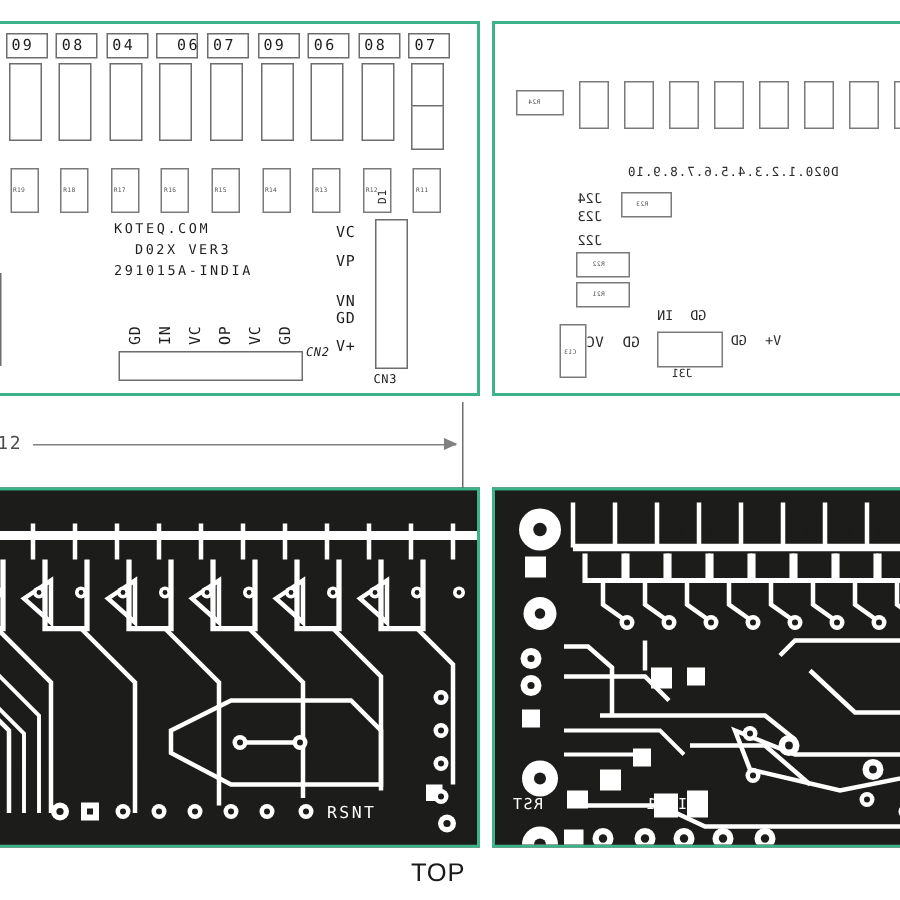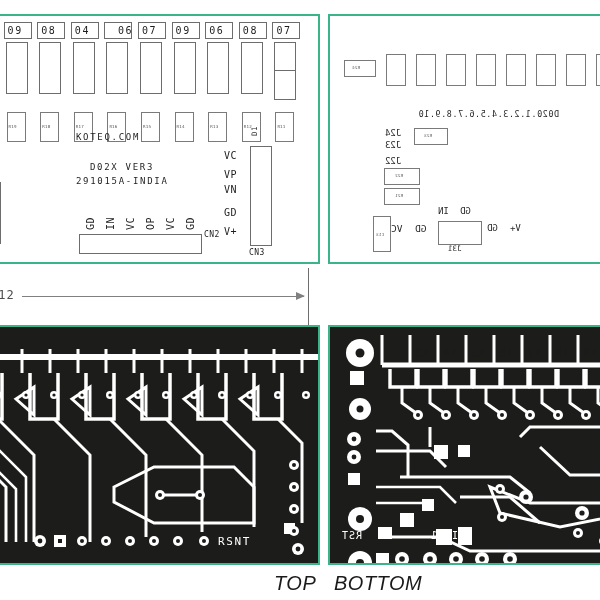--- a/index.html
+++ b/index.html
@@ -30,21 +30,21 @@
   .copper{background:#1c1c1a;}
   .copper svg{display:block;}
 
   
   .dimline{position:absolute;height:0;border-top:1.6px solid #808080;}
   .dimtext{position:absolute;font-family:"DejaVu Sans Mono", monospace;font-size:12px;color:#4d4d4d;letter-spacing:1px;}
   .extline{position:absolute;width:0;border-left:1.4px solid #6e6e6e;}
   .arrowhead{position:absolute;width:0;height:0;border-top:4px solid transparent;border-bottom:4px solid transparent;border-left:9px solid #808080;}
 
   
-  .caption{position:absolute;font-family:"Liberation Sans", sans-serif;font-size:20px;color:#1a1a1a;letter-spacing:.5px;font-style:italic;}
+  .caption{position:absolute;font-family:"Liberation Sans", sans-serif;font-size:17px;color:#1a1a1a;letter-spacing:.5px;}
 </style>
 </head>
 <body>
 
 <div class="stage">
 
   <div class="panel silk" style="left:-48px;top:14px;width:368px;height:250px;">
 
     <div id="tl-pads">
         <div class="box" style="left: 49.6px; top: 6px; width: 28px; height: 17px;"></div>
@@ -90,43 +90,43 @@
         <div class="box" style="left: 318.4px; top: 6px; width: 28px; height: 17px;"></div>
         <div class="lbl num" style="left: 322.4px; top: 9px;">07</div>
         <div class="box" style="left: 320.4px; top: 26px; width: 22px; height: 58px;"></div>
         <div class="box" style="left: 320.4px; top: 26px; width: 22px; height: 29px;"></div>
         <div class="boxthin" style="left: 321.4px; top: 96px; width: 19px; height: 30px;"></div>
         <div class="lbl tiny" style="left: 323.4px; top: 108px;">R11</div>
       </div>
 
     <div class="box" style="left:-38px;top:166px;width:85px;height:62px;"></div>
 
-    <div class="brand" style="left:122px;top:116px;">KOTEQ.COM</div>
+    <div class="brand" style="left:122px;top:132px;">KOTEQ.COM</div>
     <div class="brand" style="left:136px;top:146px;">D02X  VER3</div>
     <div class="brand" style="left:122px;top:160px;">291015A-INDIA</div>
 
     <div class="lbl num" style="left:296px;top:120px;font-size:7.5px;letter-spacing:.5px;transform:rotate(-90deg);transform-origin:0 0;">D1</div>
 
     <div class="box" style="left:125px;top:218px;width:123px;height:20px;"></div>
-    <div class="lbl" style="left:250px;top:214px;font-size:8px;letter-spacing:.4px;color:#1d1d1d;">CN2</div>
+    <div class="lbl" style="left:250px;top:214px;font-size:8px;letter-spacing:.4px;color:#1d1d1d;font-style:italic;">CN2</div>
     <div id="cn2-pins">
         <div class="lbl" style="left: 131px; top: 214px; font-size: 10px; letter-spacing: 0.5px; color: rgb(29, 29, 29); transform: rotate(-90deg); transform-origin: 0px 0px;">GD</div>
         <div class="lbl" style="left: 151px; top: 214px; font-size: 10px; letter-spacing: 0.5px; color: rgb(29, 29, 29); transform: rotate(-90deg); transform-origin: 0px 0px;">IN</div>
         <div class="lbl" style="left: 171px; top: 214px; font-size: 10px; letter-spacing: 0.5px; color: rgb(29, 29, 29); transform: rotate(-90deg); transform-origin: 0px 0px;">VC</div>
         <div class="lbl" style="left: 191px; top: 214px; font-size: 10px; letter-spacing: 0.5px; color: rgb(29, 29, 29); transform: rotate(-90deg); transform-origin: 0px 0px;">OP</div>
         <div class="lbl" style="left: 211px; top: 214px; font-size: 10px; letter-spacing: 0.5px; color: rgb(29, 29, 29); transform: rotate(-90deg); transform-origin: 0px 0px;">VC</div>
         <div class="lbl" style="left: 231px; top: 214px; font-size: 10px; letter-spacing: 0.5px; color: rgb(29, 29, 29); transform: rotate(-90deg); transform-origin: 0px 0px;">GD</div>
       </div>
 
     <div class="box" style="left:296px;top:130px;width:22px;height:100px;"></div>
     <div class="lbl" style="left:295px;top:232px;font-size:8px;letter-spacing:.4px;color:#1d1d1d;">CN3</div>
     <div id="cn3-pins">
         <div class="lbl" style="left: 270px; top: 134px; font-size: 10px; letter-spacing: 0.5px; color: rgb(29, 29, 29);">VC</div>
         <div class="lbl" style="left: 270px; top: 153px; font-size: 10px; letter-spacing: 0.5px; color: rgb(29, 29, 29);">VP</div>
-        <div class="lbl" style="left: 270px; top: 168px; font-size: 10px; letter-spacing: 0.5px; color: rgb(29, 29, 29); text-align: center;">VN</div>
+        <div class="lbl" style="left: 270px; top: 180px; font-size: 10px; letter-spacing: 0.5px; color: rgb(29, 29, 29); text-align: center;">VN</div>
         <div class="lbl" style="left: 270px; top: 191px; font-size: 10px; letter-spacing: 0.5px; color: rgb(29, 29, 29);">GD</div>
         <div class="lbl" style="left: 270px; top: 210px; font-size: 10px; letter-spacing: 0.5px; color: rgb(29, 29, 29);">V+</div>
       </div>
   </div>
 
   <div class="panel silk" style="left:328px;top:14px;width:320px;height:250px;">
 
     <div class="boxthin" style="left:14px;top:44px;width:32px;height:17px;"></div>
     <div class="lbl tiny mir" style="left:22px;top:49px;">R24</div>
 
@@ -451,15 +451,14 @@
         <text x="220" y="30">13</text>
       </g>
       <g transform="scale(-1,1) translate(-320,0)" fill="#ffffff" font-family="DejaVu Sans Mono, monospace" font-size="10" letter-spacing="1">
         <text x="288" y="212">RST</text>
         <text x="192" y="212">INV1</text>
       </g>
     </svg>
   </div>
 
   <div class="caption" style="left:274px;top:572px;">TOP</div>
-  <div class="caption" style="left:334px;top:572px;">BOTTOM</div>
 
 </div>
 
 </body></html>

